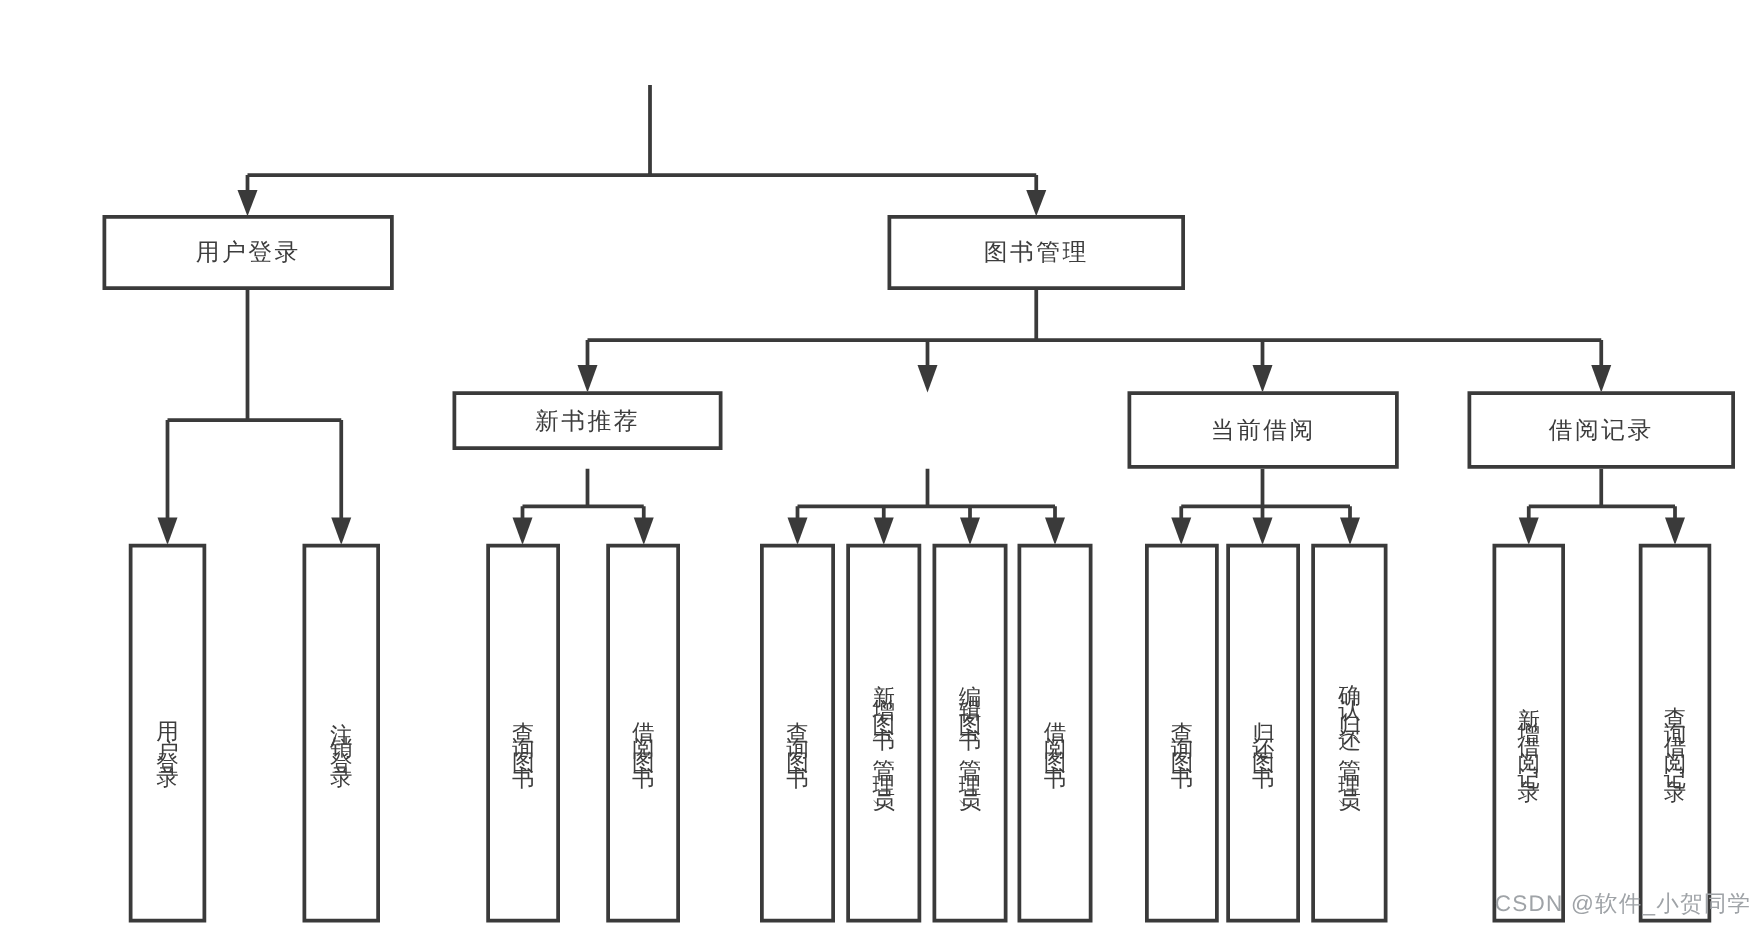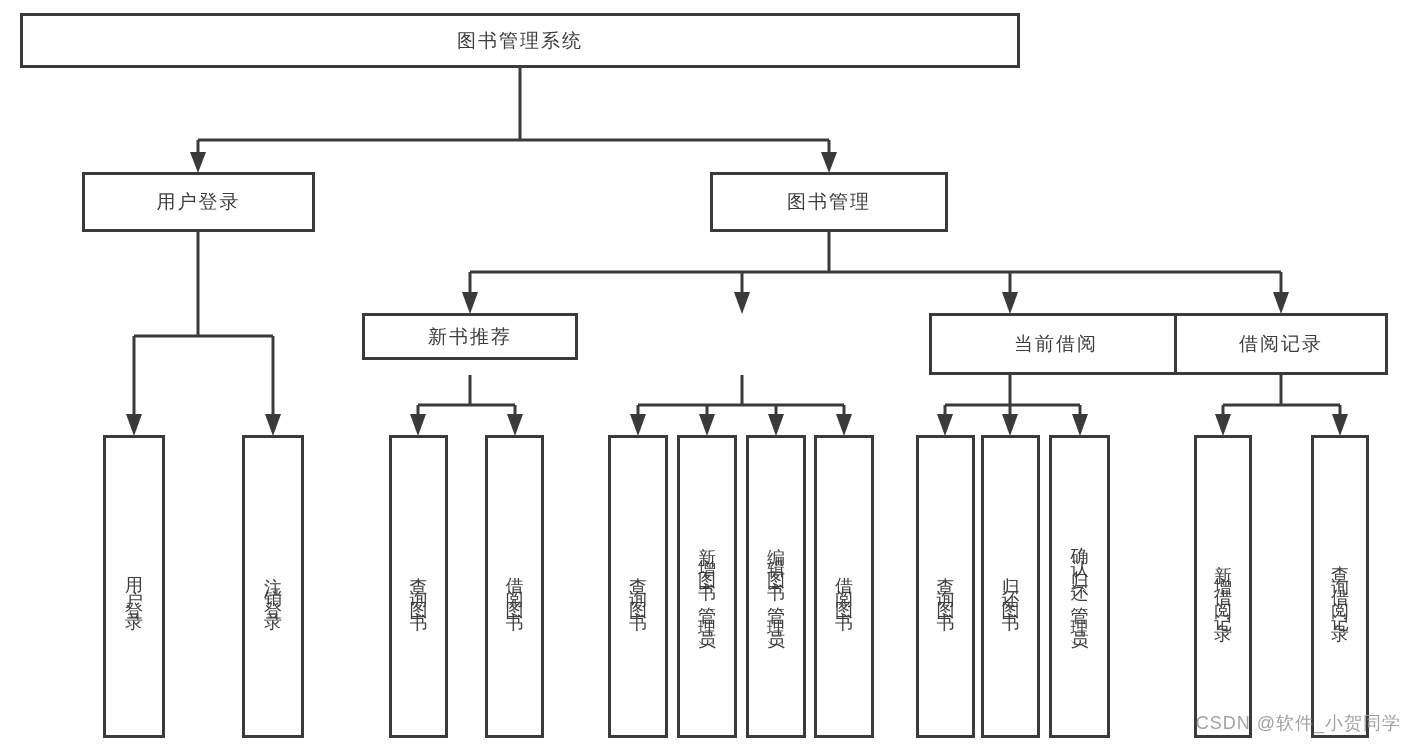--- a/index.html
+++ b/index.html
@@ -91,27 +91,26 @@
     <line class="cline" x1="1080" y1="405" x2="1080" y2="420"></line>
     <polygon class="arrow" points="1072,414 1088,414 1080,436"></polygon>
 
     <path class="cline" d="M1281,375 V405 M1223,405 H1340"></path>
     <line class="cline" x1="1223" y1="405" x2="1223" y2="420"></line>
     <polygon class="arrow" points="1215,414 1231,414 1223,436"></polygon>
     <line class="cline" x1="1340" y1="405" x2="1340" y2="420"></line>
     <polygon class="arrow" points="1332,414 1348,414 1340,436"></polygon>
   </svg>
 
-  <div class="node" style="left:20px;top:13px;width:1000px;height:55px;">图书管理系统</div>
 
   <div class="node" style="left:82px;top:172px;width:233px;height:60px;">用户登录</div>
   <div class="node" style="left:710px;top:172px;width:238px;height:60px;text-align:center;">图书管理</div>
 
   <div class="node" style="left:362px;top:313px;width:216px;height:47px;">新书推荐</div>
-  <div class="node" style="left:902px;top:313px;width:254px;height:62px;margin-left:27px;">当前借阅</div>
+  <div class="node" style="left:902px;top:313px;width:217px;height:62px;">当前借阅</div>
   <div class="node" style="left:1174px;top:313px;width:214px;height:62px;">借阅记录</div>
 
   <div class="node leaf" style="left:103px;top:435px;width:62px;height:303px;">用户登录</div>
   <div class="node leaf" style="left:242px;top:435px;width:62px;height:303px;">注销登录</div>
 
   <div class="node leaf" style="left:389px;top:435px;width:59px;height:303px;">查询图书</div>
   <div class="node leaf" style="left:485px;top:435px;width:59px;height:303px;">借阅图书</div>
 
   <div class="node leaf" style="left:608px;top:435px;width:60px;height:303px;">查询图书</div>
   <div class="node leaf" style="left:677px;top:435px;width:60px;height:303px;">新增图书（管理员）</div>

